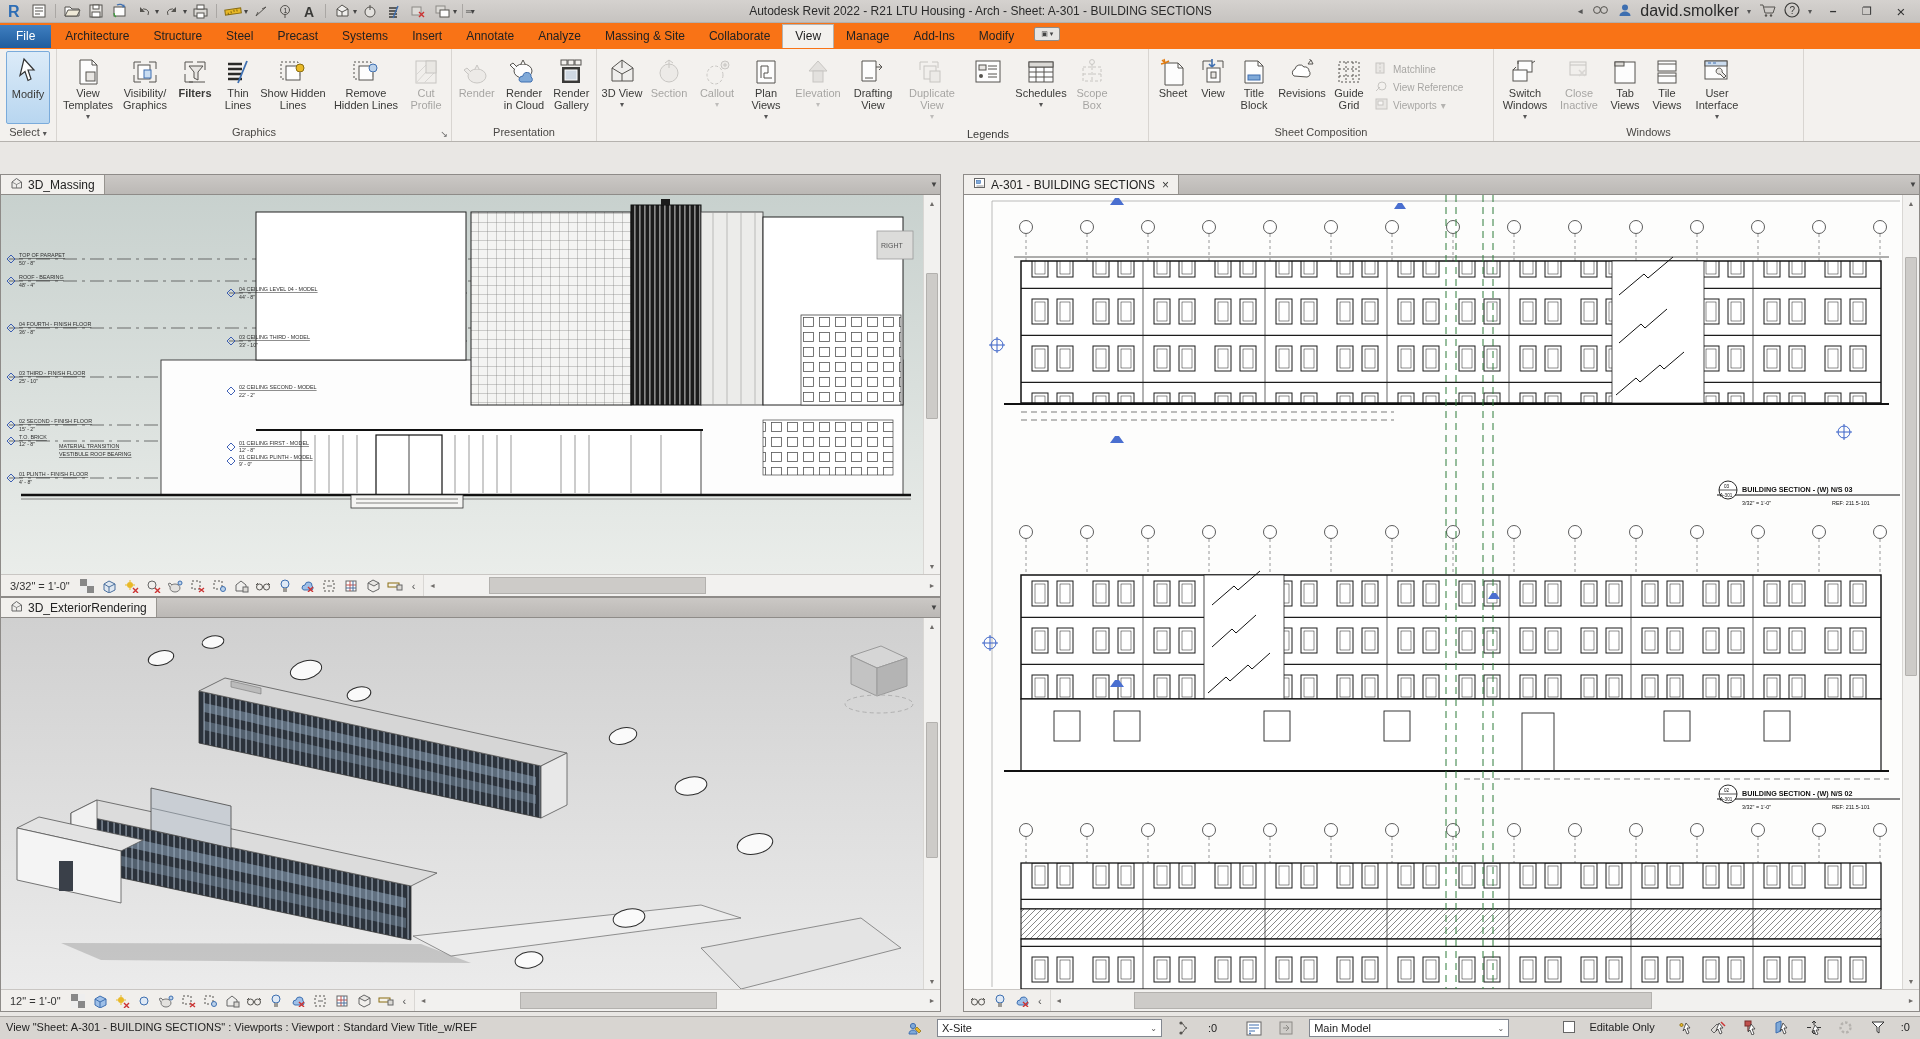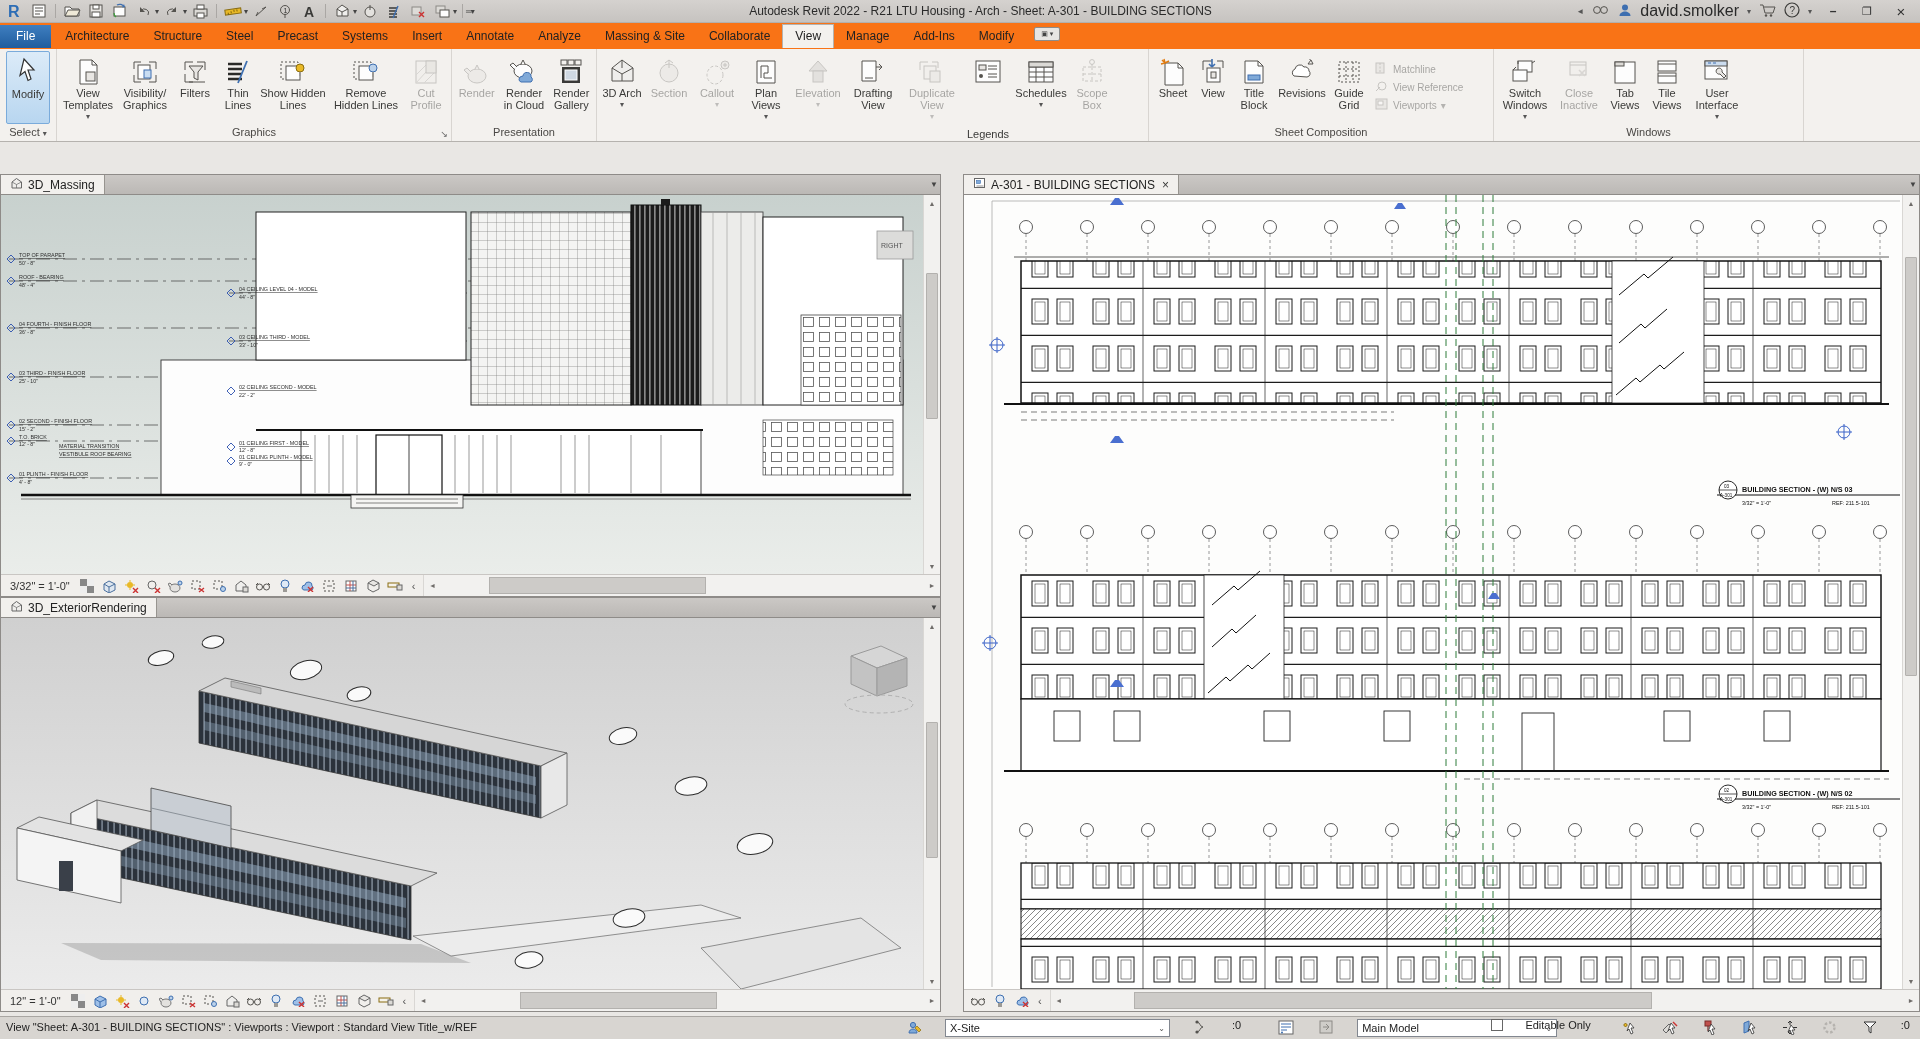--- a/index.html
+++ b/index.html
@@ -72,21 +72,21 @@
   .vci{width:19px;height:17px;display:flex;align-items:center;justify-content:center;}
   .vchev{font-size:11px;color:#555;padding:0 4px;}
   .hsb{flex:1;height:100%;display:flex;align-items:center;background:#f2f1ef;border-left:1px solid #d9d7d4;}
   .hsb .harr{width:16px;text-align:center;font-size:7px;color:#6f6c69;}
   .hsb .htrack{flex:1;height:100%;position:relative;}
   .hsb .hthumb{position:absolute;top:2px;bottom:2px;background:#cdcbc8;border:1px solid #b3b1ae;}
 
   
   #statusbar{position:absolute;left:0;top:1016px;width:1920px;height:23px;background:#d8d5d1;border-top:1px solid #a9a6a2;font-size:11px;color:#222;}
   #statushint{position:absolute;left:6px;top:4px;white-space:nowrap;}
-  .sgrp{position:absolute;top:2px;display:flex;align-items:flex-start;gap:22px;}
+  .sgrp{position:absolute;top:2px;display:flex;align-items:center;gap:14px;}
   .ssel{height:18px;background:#fff;border:1px solid #828790;display:flex;align-items:center;justify-content:space-between;padding:0 4px;font-size:11px;color:#222;}
   .ssel .dda{font-size:8px;color:#555;}
   .scheck{width:12px;height:12px;background:#fff;border:1px solid #666;display:inline-block;}
   .sico{width:18px;height:16px;display:flex;align-items:center;justify-content:center;}
 
   text{font-family:"Liberation Sans","DejaVu Sans",sans-serif;}
   .lvl-n{font-size:5.4px;fill:#2f2f2f;text-decoration:underline;}
   .lvl-e{font-size:5.2px;fill:#2f2f2f;}
   .sh-title{font-size:7.2px;font-weight:bold;fill:#111;}
   .sh-sub{font-size:5.4px;fill:#111;}
@@ -296,21 +296,21 @@
         <div class="rb" style="width:56px;">
           <span class="ri">
               <svg width="28" height="28">
                 <path d="M3 4h7M3 4v7M25 4h-7M25 4v7M3 24h7M3 24v-7M25 24h-7M25 24v-7" class="ln"></path>
                 <rect x="7" y="7" width="12" height="14" class="p"></rect>
                 <rect x="13" y="12" width="7" height="8" fill="#c9ddf2" stroke="#3e6fb0"></rect>
               </svg>
             </span>
           <span class="rl">Visibility/ Graphics</span>
         </div>
-        <div class="rb" style="width:44px;">
+        <div class="rb" style="width:44px;font-weight:bold;">
           <span class="ri">
               <svg width="28" height="28">
                 <path d="M4 4h8M4 4v8M24 4h-8M24 4v8M4 24h8M4 24v-8M24 24h-16" class="ln"></path>
                 <path d="M8 8h14l-5 6v8l-4-2v-6z" fill="#e8e6e3" stroke="#55534f"></path>
               </svg>
             </span>
           <span class="rl">Filters</span>
         </div>
         <div class="rb" style="width:42px;">
           <span class="ri">
@@ -399,21 +399,21 @@
     <div class="panel" style="width:552px;">
       <div class="pbtns">
         <div class="rb" style="width:46px;">
           <span class="ri">
               <svg width="30" height="30">
                 <path d="M5 12l10-8 11 8v13H5z" fill="#efeeec" stroke="#55534f"></path>
                 <path d="M5 12l10 6 11-6M15 18v7" class="ln"></path>
                 <path d="M15 4v8" class="ln" stroke-width="0.7"></path>
               </svg>
             </span>
-          <span class="rl">3D Arch</span>
+          <span class="rl">3D View</span>
             <span class="ddc">▾</span>
         </div>
         <div class="rb dis" style="width:48px;">
           <span class="ri">
               <svg width="28" height="28">
                 <circle cx="14" cy="15" r="9" fill="#e3e1de" stroke="#8c8a86"></circle>
                 <path d="M14 2v8M10 5l4-3 4 3" fill="none" stroke="#8c8a86"></path>
               </svg>
             </span>
           <span class="rl">Section</span>

